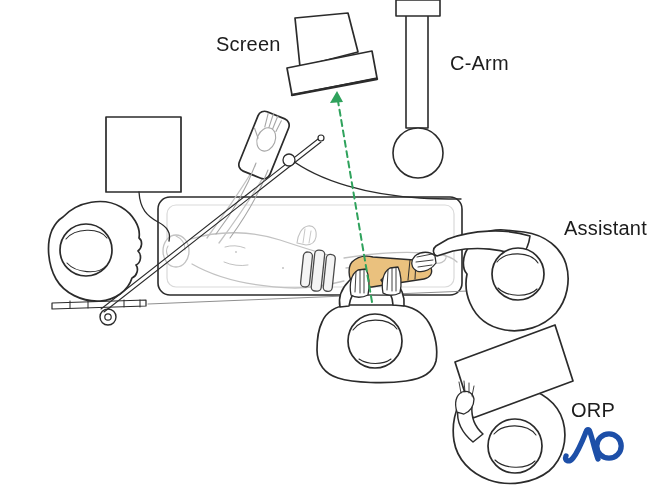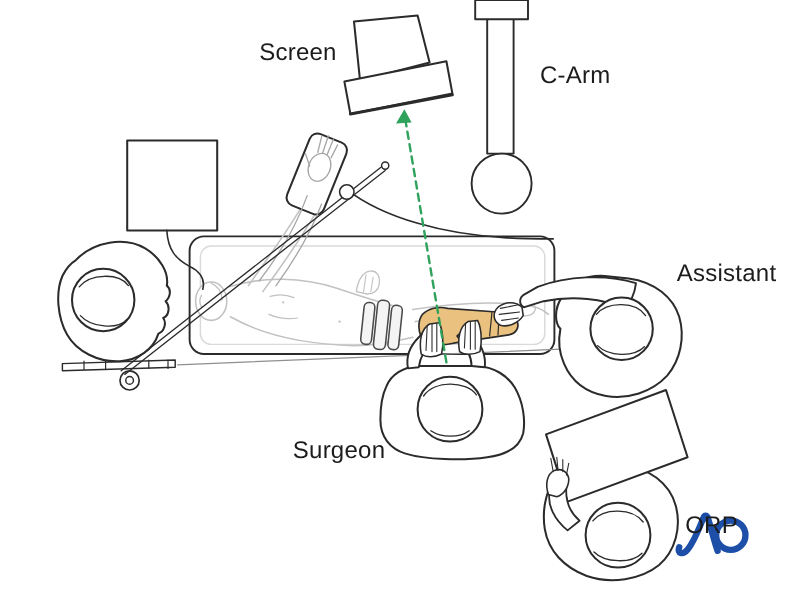--- a/index.html
+++ b/index.html
@@ -10,21 +10,21 @@
   .stage svg{position:absolute;left:0;top:0;}
   .lbl{
     position:absolute;font-size:20px;color:#1c1c1c;letter-spacing:.2px;
     white-space:nowrap;line-height:1.1;user-select:none;
   }
   .lbl-anesthetist{left:32px;top:158px;}
   .lbl-screen{left:216px;top:33px;}
   .lbl-carm{left:450px;top:52px;}
   .lbl-assistant{left:524px;top:217px;margin-left:40px;}
   .lbl-surgeon{left:244px;top:365px;}
-  .lbl-orp{left:571px;top:399px;margin-top:28px;}
+  .lbl-orp{left:571px;top:399px;}
 
   svg *{stroke-linecap:round;stroke-linejoin:round;}
   .ink{stroke:var(--ink,#2b2b2b);fill:#fff;}
   .inkline{stroke:var(--ink,#2b2b2b);fill:none;}
   .faint{stroke:#d9d9d9;fill:none;}
   .pt{stroke:var(--patient,#c2c2c2);fill:none;}
   .ptf{stroke:var(--patient,#c2c2c2);fill:#fff;}
   .hand{stroke:#a6a6a6;fill:none;}
   .thin{stroke:#8f8f8f;fill:none;}
   .brace{stroke:#4a4a4a;fill:#f4f4f4;}
@@ -183,15 +183,14 @@
 
     <g role="img" aria-label="AO">
       <path class="logo" stroke-width="5.3" d="M566,456 C564,461 569,463 573,458 C578,452 582,442 586,432 C587,429 589,429 590,432 C593,441 595,451 598,459"></path>
       <circle class="logo" cx="609" cy="446" r="12.2" stroke-width="5.3"></circle>
     </g>
   </svg>
 
   <div class="lbl lbl-screen">Screen</div>
   <div class="lbl lbl-carm">C-Arm</div>
   <div class="lbl lbl-assistant">Assistant</div>
-  <div class="lbl lbl-surgeon">Surgeon</div>
   <div class="lbl lbl-orp">ORP</div>
 </div>
 
 </body></html>

